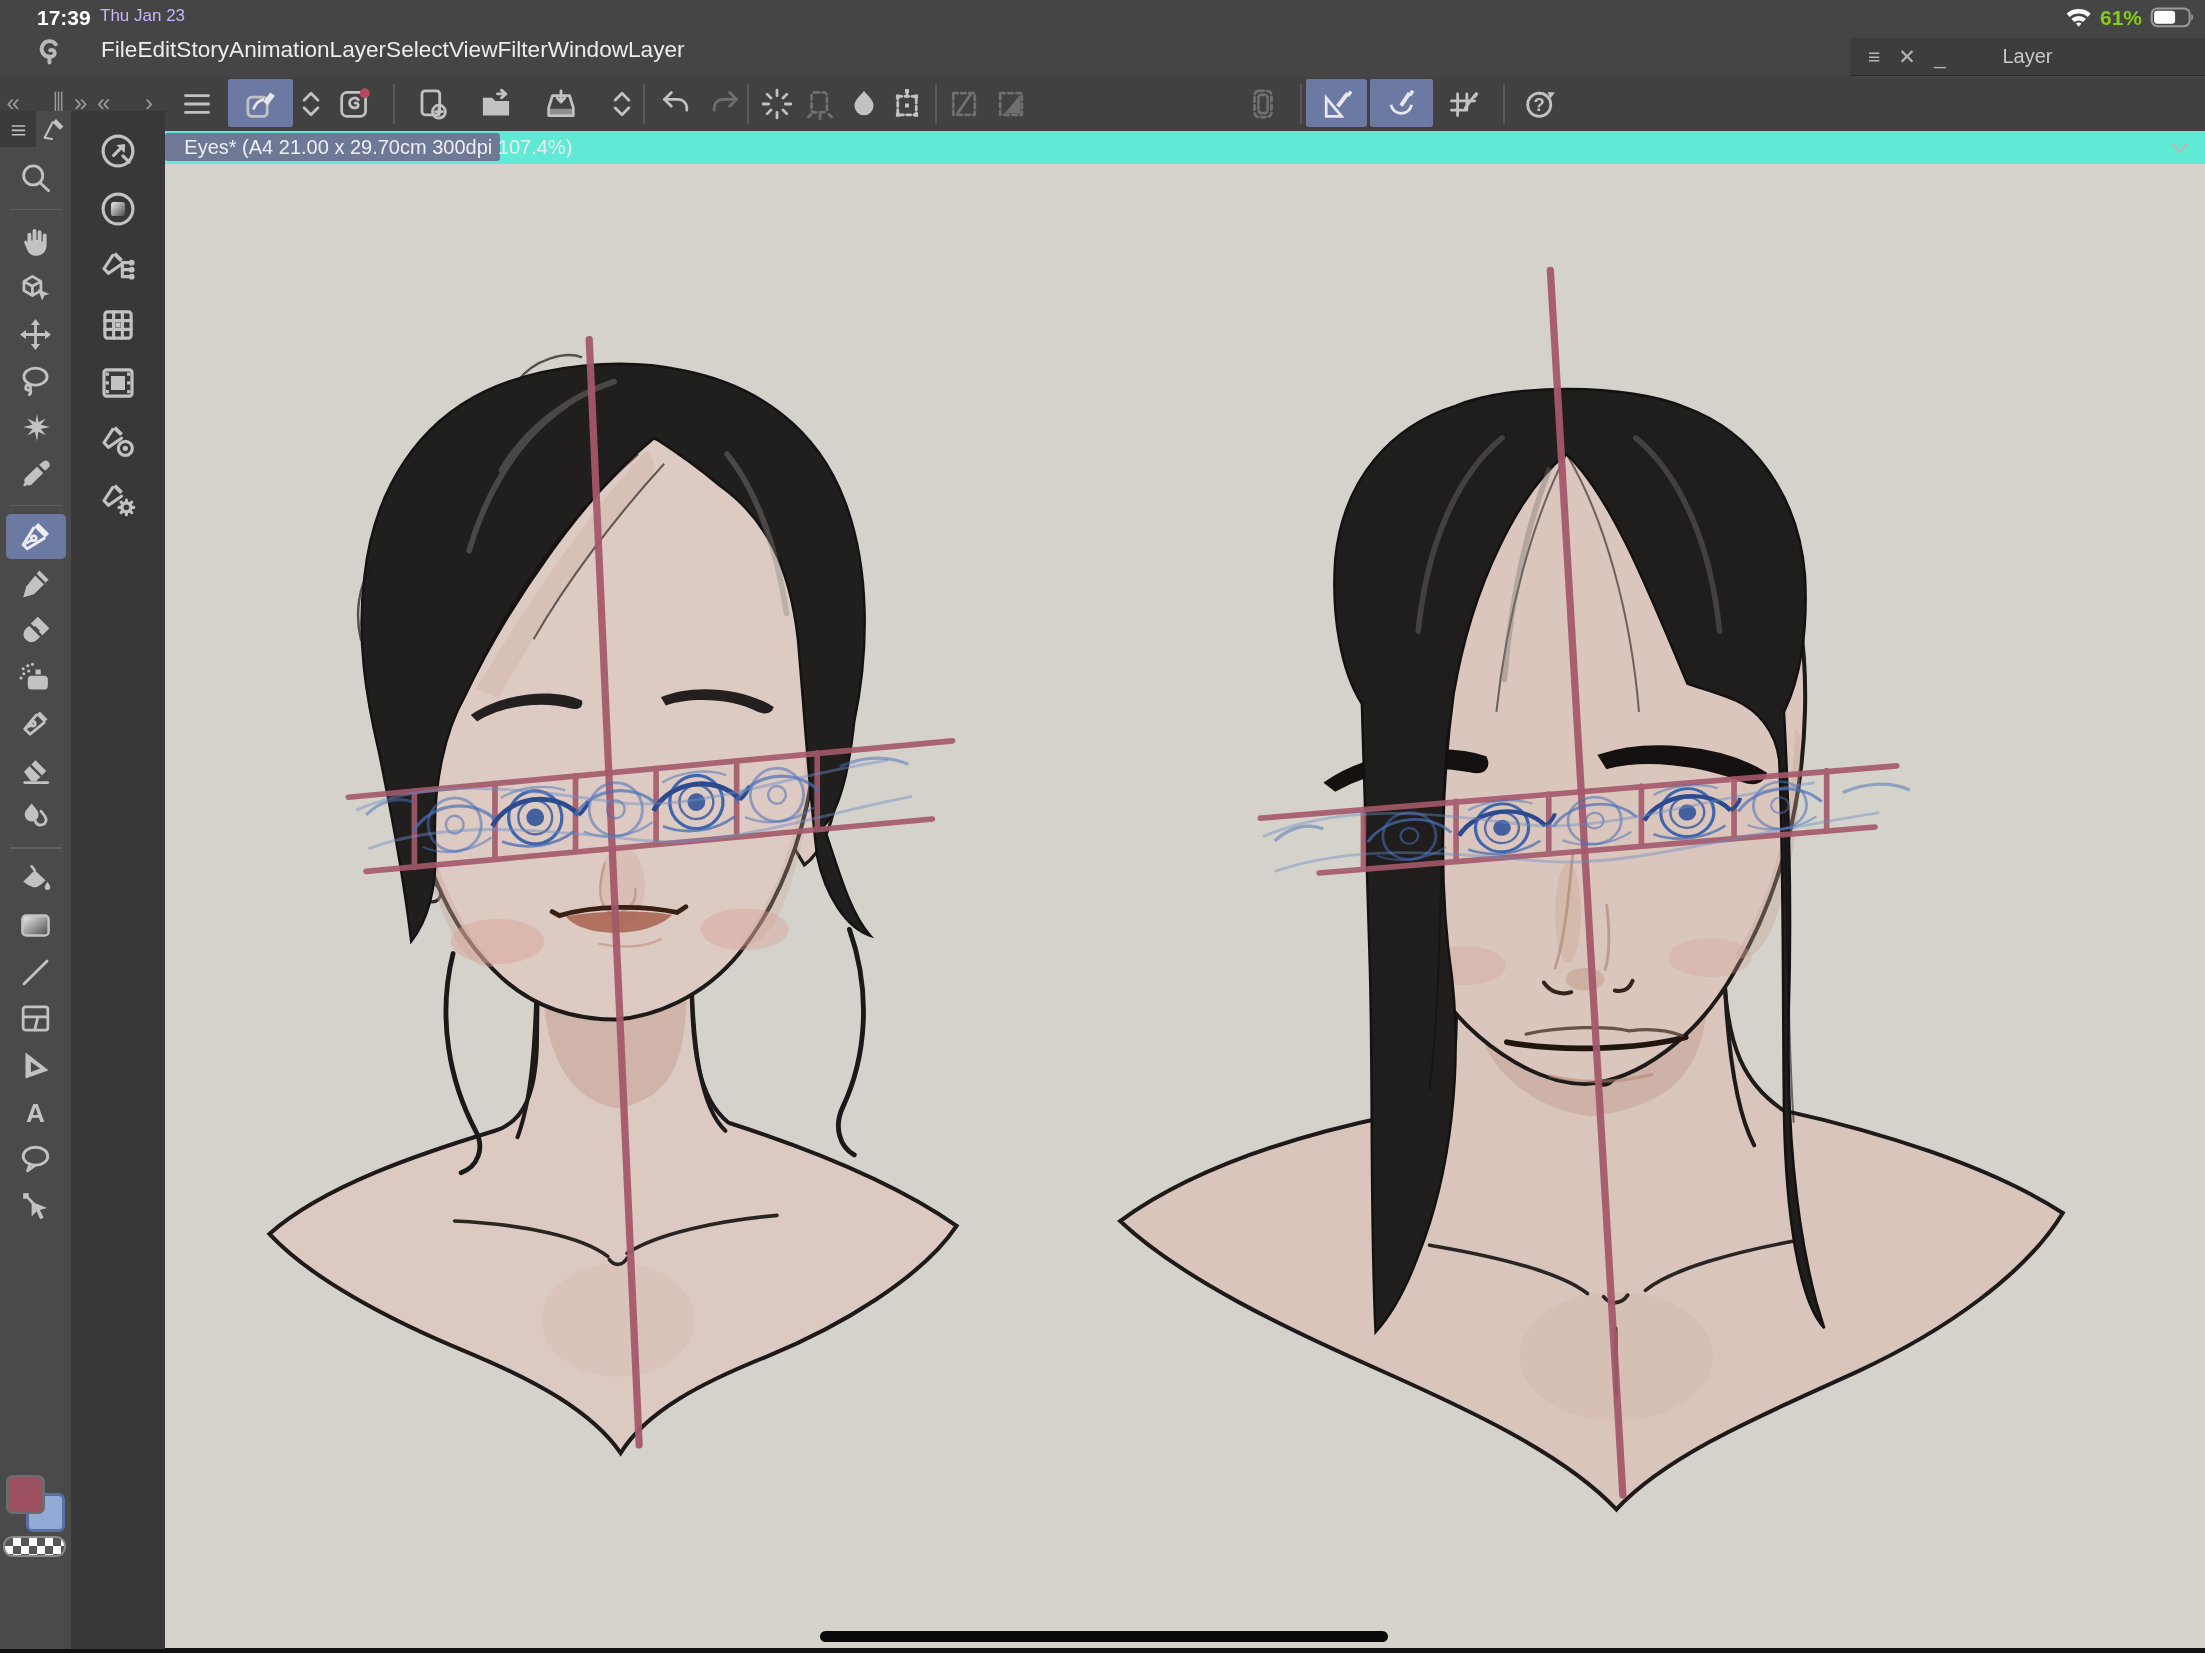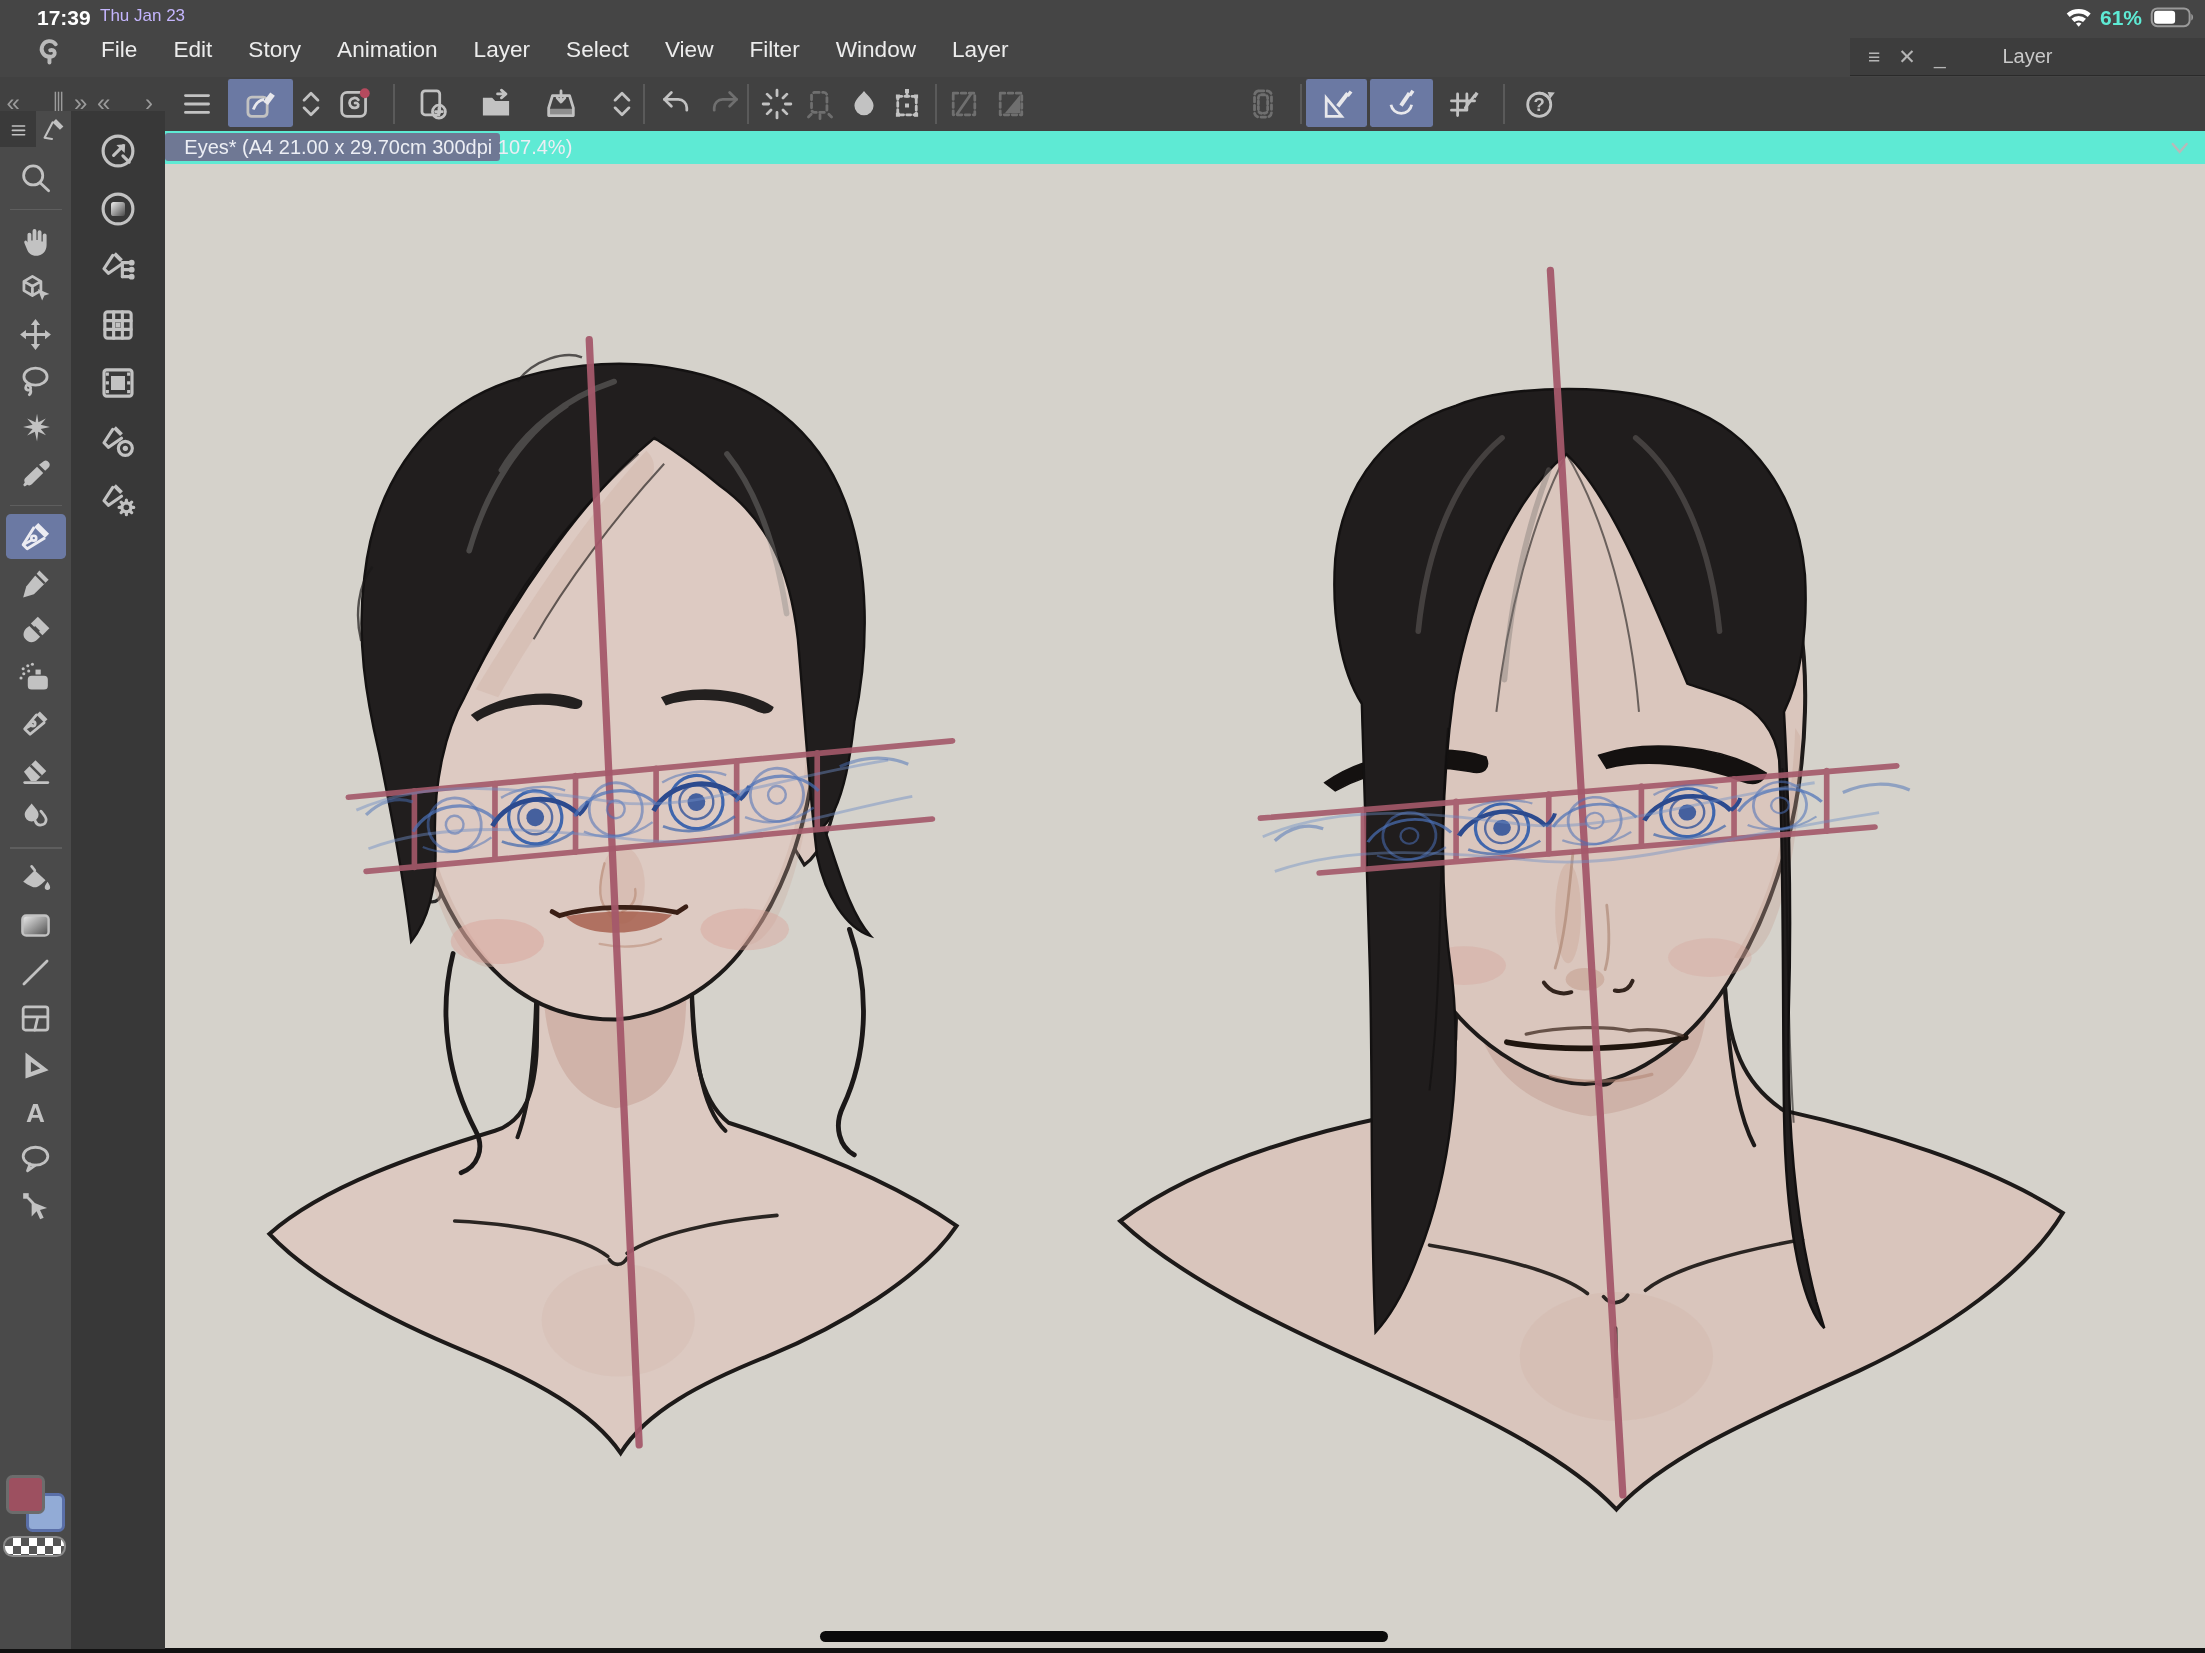--- a/index.html
+++ b/index.html
@@ -3,24 +3,24 @@
 <meta charset="utf-8">
 <style>
   html,body{margin:0;padding:0;background:#222;}
   .screen{position:relative;width:2205px;height:1653px;background:#454545;overflow:hidden;
           font-family:"Liberation Sans",sans-serif;color:#e6e6e6;}
   
   .statusrow{position:absolute;left:0;top:4px;width:100%;height:24px;}
   .st-time{position:absolute;left:37px;top:1.6px;font-size:21px;font-weight:bold;color:#fff;}
   .st-date{position:absolute;left:100px;top:1.6px;font-size:17px;color:#c4b5fd;}
   .st-right{position:absolute;right:8px;top:1.6px;display:flex;align-items:center;gap:8px;}
-  .st-batt-txt{font-size:21px;color:#5eead4;font-weight:600;}
+  .st-batt-txt{font-size:21px;color:#84cc16;font-weight:600;}
   .menurow{position:absolute;left:0;top:24px;width:100%;height:52px;display:flex;align-items:center;}
   .logo{margin-left:31px;width:36px;height:36px;flex:0 0 auto;}
-  .menu-items{display:flex;gap:36px;margin-left:34px;}
+  .menu-items{display:flex;margin-left:34px;}
   .menu-item{font-size:22.6px;color:#ececec;cursor:default;}
   
   .toolbar{position:absolute;left:0;top:77px;width:100%;height:54px;background:#414141;border-bottom:0.8px solid #2c2c2c;}
   .tb-item{position:absolute;top:50%;transform:translate(-50%,-50%);width:37px;height:37px;}
   .tb-item svg{width:37px;height:37px;}
   .tbi{stroke:#c2c2c2;fill:none;stroke-width:1.8;stroke-linecap:round;stroke-linejoin:round;}
   .dis .tbi{stroke:#6f6f6f;}
   .f{fill:#c2c2c2;stroke:none;}
   .dis .f{fill:#6f6f6f;}
   .tb-div{position:absolute;top:6.5px;height:40px;width:1.6px;background:#5a5a5a;}

